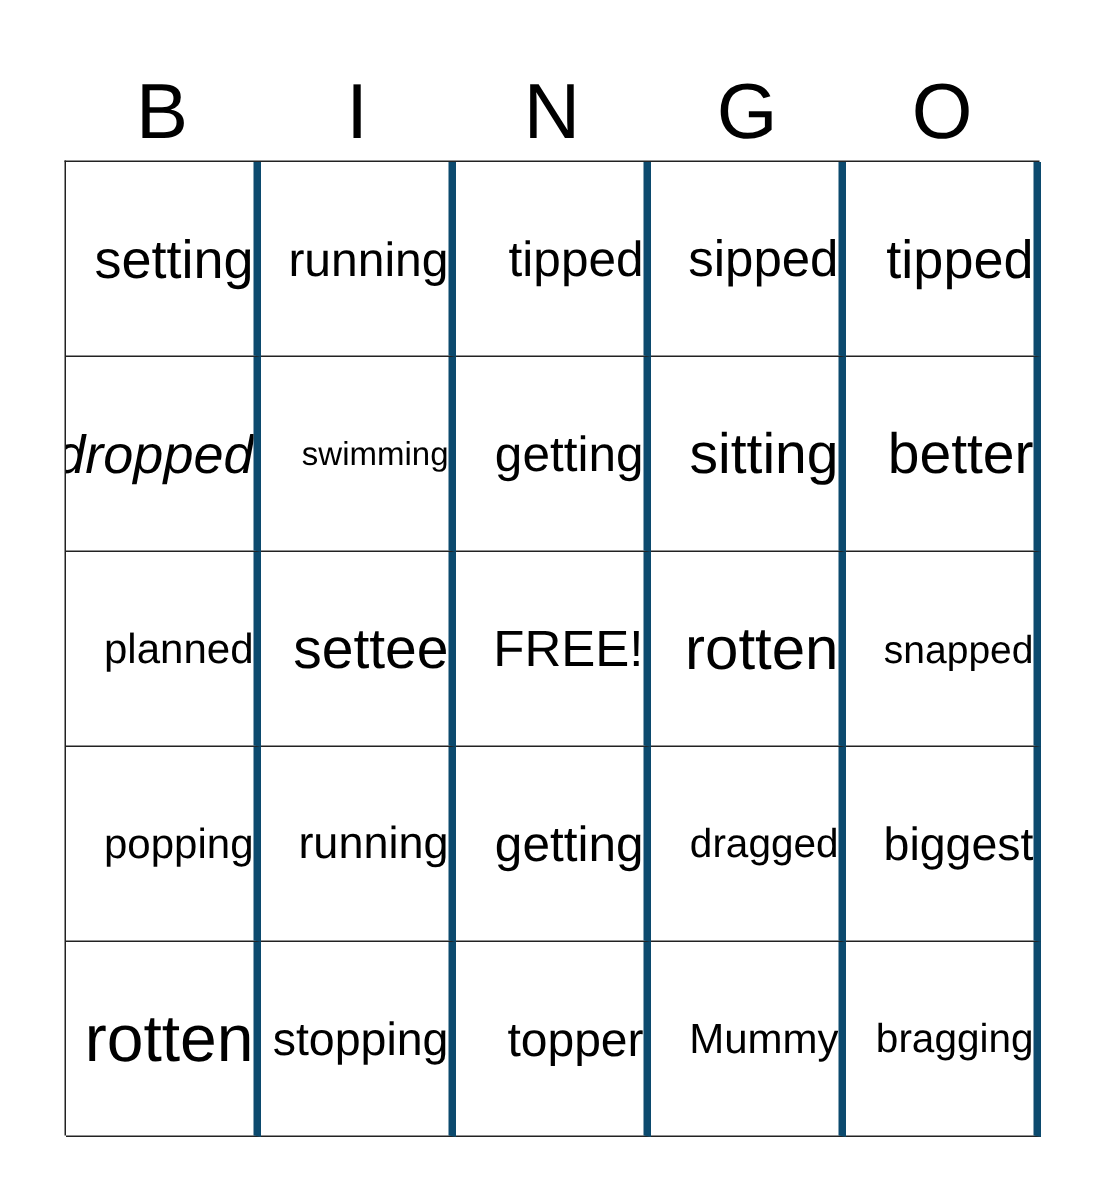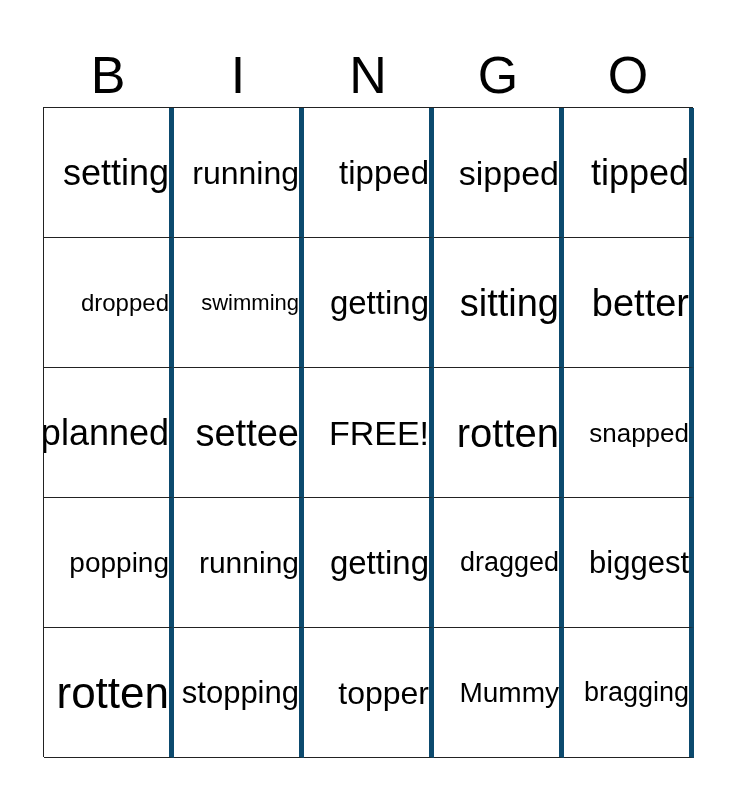--- a/index.html
+++ b/index.html
@@ -90,37 +90,37 @@
     <div class="cell" style="font-size: 33px;">
         <span>tipped</span>
       </div>
     <div class="cell" style="font-size: 34px;">
         <span>sipped</span>
       </div>
     <div class="cell" style="font-size: 36px;">
         <span>tipped</span>
       </div>
 
-    <div class="cell" style="font-size: 24px;">
+    <div class="cell" style="font-size: 36px; font-style: italic;">
         <span>dropped</span>
       </div>
     <div class="cell" style="font-size: 22px;">
         <span>swimming</span>
       </div>
     <div class="cell" style="font-size: 33px;">
         <span>getting</span>
       </div>
     <div class="cell" style="font-size: 38px;">
         <span>sitting</span>
       </div>
     <div class="cell" style="font-size: 38px;">
         <span>better</span>
       </div>
 
-    <div class="cell" style="font-size: 36px;">
+    <div class="cell" style="font-size: 28px;">
         <span>planned</span>
       </div>
     <div class="cell" style="font-size: 38px;">
         <span>settee</span>
       </div>
     <div class="cell" style="font-size: 34px;">
         <span>FREE!</span>
       </div>
     <div class="cell" style="font-size: 40px;">
         <span>rotten</span>

